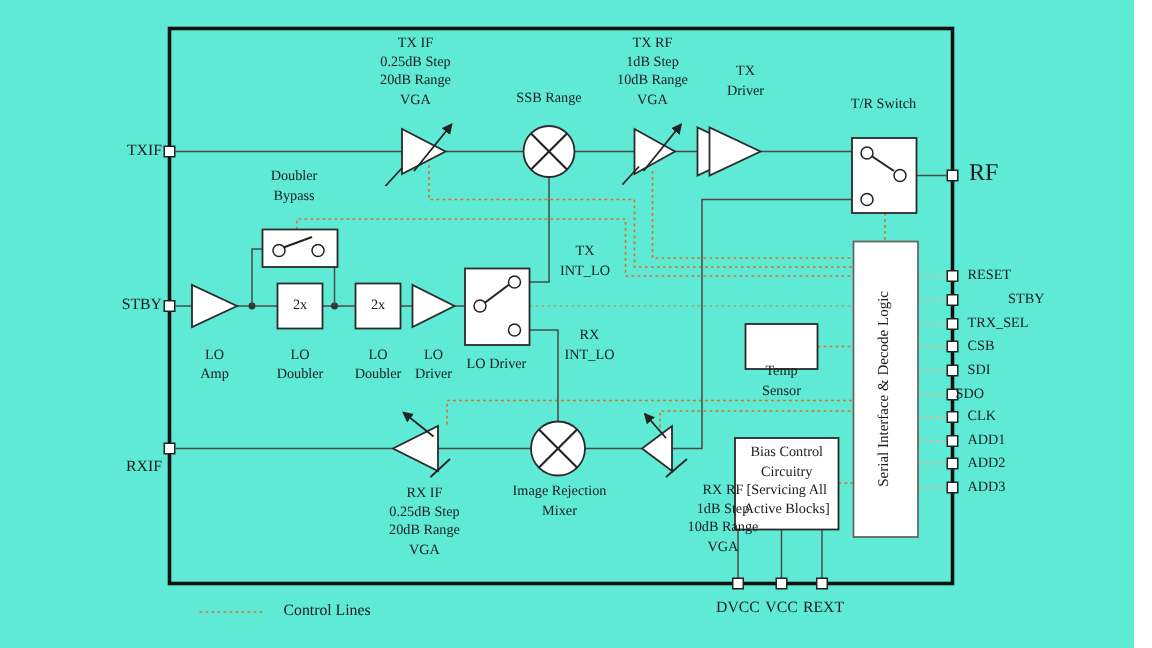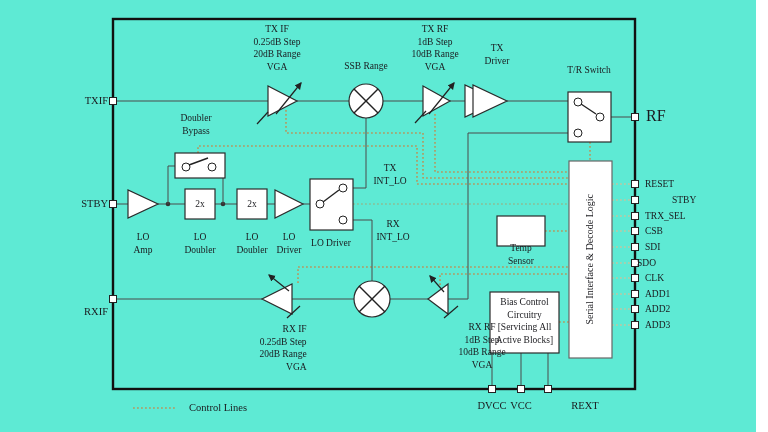--- a/index.html
+++ b/index.html
@@ -211,21 +211,23 @@
 Doubler</div>
 <div class="lbl" style="left:252px;top:231px;">LO
 Doubler</div>
 <div class="lbl" style="left:289px;top:231px;">LO
 Driver</div>
 <div class="lbl" style="left:331px;top:237px;">LO Driver</div>
 <div class="lbl" style="left:390px;top:162px;">TX
 INT_LO</div>
 <div class="lbl" style="left:393px;top:218px;">RX
 INT_LO</div>
-<div class="lbl" style="left:283px;top:323px;text-align:right;">RX IF
+<div class="lbl" style="left:373px;top:322px;">Image Rejection
+Mixer</div>
+<div class="lbl" style="left:283px;top:323px;">RX IF
 0.25dB Step
 20dB Range
 VGA</div>
 <div class="lbl" style="left:456px;top:321px;margin-left:26px;">RX RF
 1dB Step
 10dB Range
 VGA</div>
 <div class="lbl" style="left:521px;top:230px;margin-top:12px;">Temp
 Sensor</div>
 <div class="lbl" style="left:524.5px;top:296px;">Bias Control
@@ -243,16 +245,16 @@
 <div class="lbl la" style="left:645px;top:210px;">TRX_SEL</div>
 <div class="lbl la" style="left:645px;top:225px;">CSB</div>
 <div class="lbl la" style="left:645px;top:241px;">SDI</div>
 <div class="lbl la" style="left:637px;top:257px;">SDO</div>
 <div class="lbl la" style="left:645px;top:272px;">CLK</div>
 <div class="lbl la" style="left:645px;top:288px;text-align:center;">ADD1</div>
 <div class="lbl la" style="left:645px;top:303px;">ADD2</div>
 <div class="lbl la" style="left:645px;top:319px;">ADD3</div>
 <div class="lbl" style="left:492px;top:400px;font-size:10.5px;">DVCC</div>
 <div class="lbl" style="left:521px;top:400px;font-size:10.5px;">VCC</div>
-<div class="lbl" style="left:549px;top:400px;font-size:10.5px;margin-left:36px;">REXT</div>
+<div class="lbl" style="left:549px;top:400px;font-size:10.5px;">REXT</div>
 
 <div class="lbl la" style="left:189px;top:402px;font-size:10.5px;">Control Lines</div>
 </div>
 
 </body></html>

